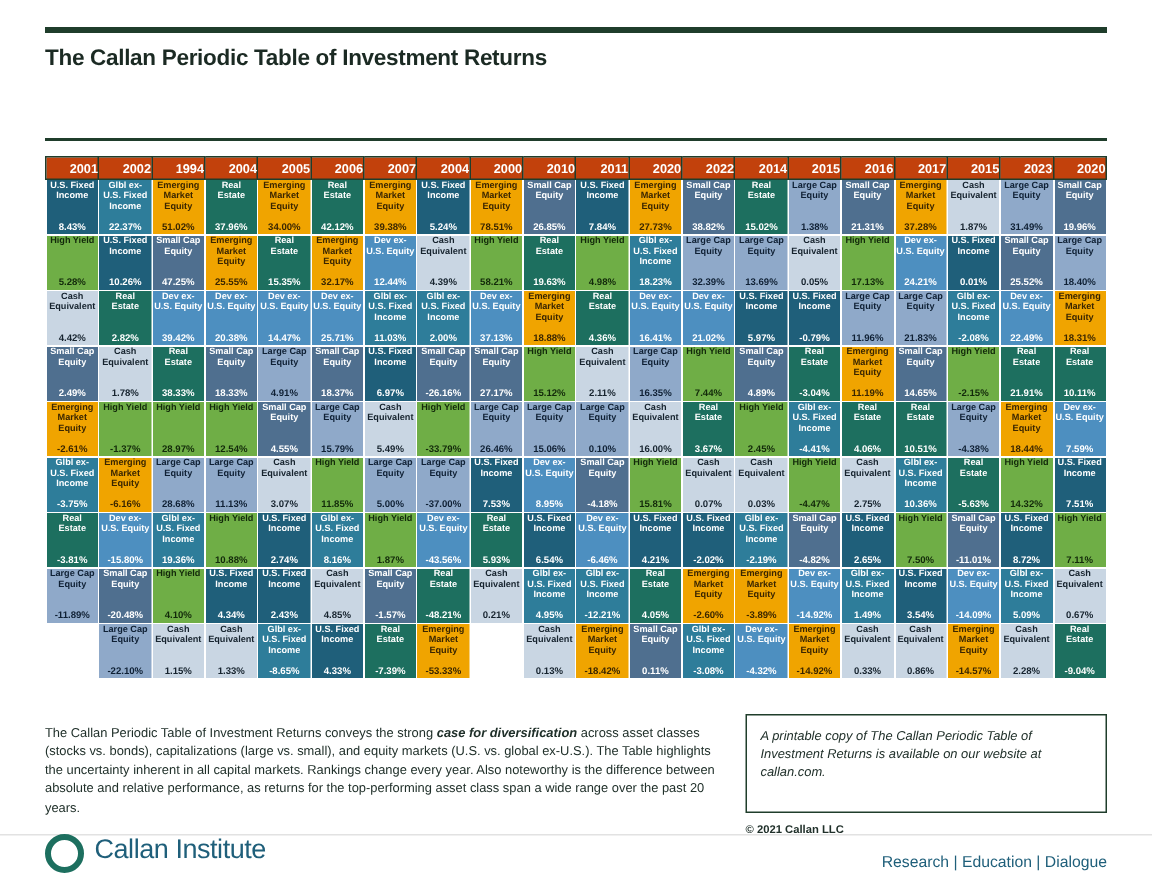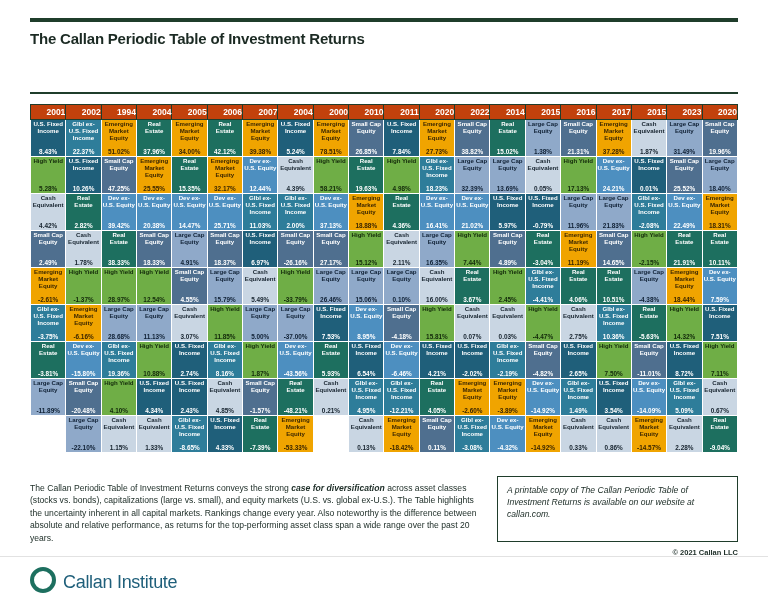--- a/index.html
+++ b/index.html
@@ -43,24 +43,24 @@
   .c-high{background:#6fae46;color:#12290a;}
   .c-cash{background:#c9d6e3;color:#16232e;}
 
   .notes{position:absolute;left:30px;top:482px;width:450px;font-size:8.6px;line-height:1.45;color:#20302a;}
   .notes i{font-style:italic;font-weight:bold;margin-top:12px;}
   .callout{
     position:absolute;left:497px;top:476px;width:241px;height:66px;
     border:1.5px solid #1f3d2b;box-sizing:border-box;padding:7px 9px;
     font-size:8.6px;line-height:1.42;font-style:italic;color:#20302a;
   }
-  .copyright{position:absolute;left:497px;top:548px;width:241px;text-align:right;font-size:7.5px;font-weight:bold;color:#20302a;}
+  .copyright{position:absolute;left:497px;top:548px;width:241px;font-size:7.5px;font-weight:bold;color:#20302a;}
 
   .footerbar{position:absolute;left:0;top:556px;width:768px;height:37px;background:#ffffff;border-top:1px solid #e2e2e2;}
-  .logo{position:absolute;left:30px;top:556px;display:flex;align-items:flex-end;height:37px;}
+  .logo{position:absolute;left:30px;top:556px;display:flex;align-items:flex-start;height:37px;}
   .logo .ring{width:26px;height:26px;border-radius:50%;border:4px solid #1d6f5f;box-sizing:border-box;margin-right:7px;}
   .logo .ltext{font-size:18px;color:#1f5f7a;font-weight:400;letter-spacing:-0.3px;}
   .footer-links{position:absolute;right:30px;top:556px;height:37px;display:flex;align-items:center;font-size:10.5px;color:#1f5f7a;}
 </style>
 </head>
 <body>
 
 <div class="page">
 
   <div class="topbar"></div>
@@ -837,14 +837,15 @@
   <div class="callout">
     <span>A printable copy of The Callan Periodic Table of Investment Returns is available on our website at callan.com.</span>
   </div>
   <div class="copyright">© 2021 Callan LLC</div>
 
   <div class="footerbar"></div>
   <div class="logo">
     <span class="ring"></span>
     <span class="ltext">Callan Institute</span>
   </div>
+  <div class="footer-links">Research | Education | Dialogue</div>
 
 </div>
 
 </body></html>

